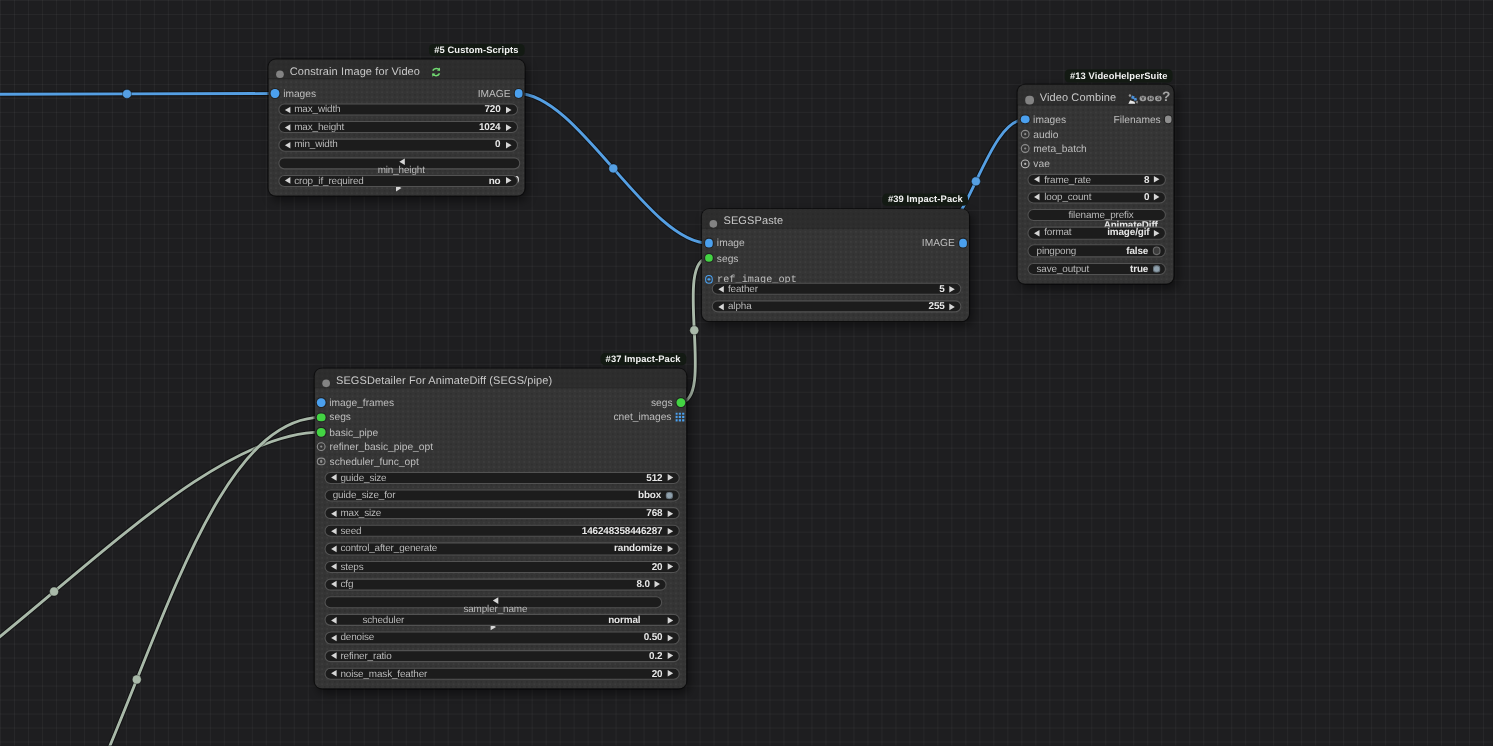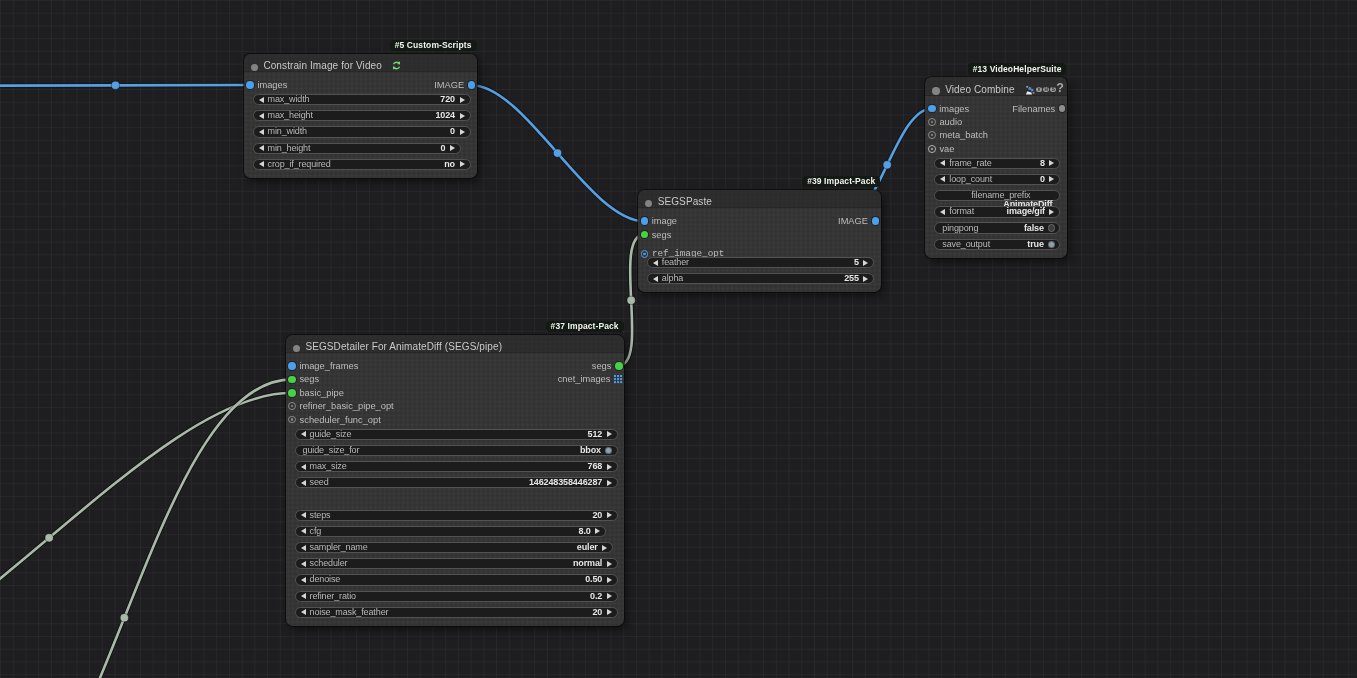--- a/index.html
+++ b/index.html
@@ -137,21 +137,21 @@
         <span class="w-label">max_height</span>
         <span class="w-value">1024</span>
         <span class="arrow-right"></span>
       </div>
       <div class="widget" style="left: 9px; right: 6.5px; top: 72.8px;">
         <span class="arrow-left"></span>
         <span class="w-label">min_width</span>
         <span class="w-value">0</span>
         <span class="arrow-right"></span>
       </div>
-      <div class="widget" style="left: 9px; right: 16px; top: 89px;">
+      <div class="widget" style="left: 9px; right: 4px; top: 89px; flex-direction: column;">
         <span class="arrow-left"></span>
         <span class="w-label">min_height</span>
         <span class="w-value">0</span>
         <span class="arrow-right"></span>
       </div>
       <div class="widget" style="left: 9px; right: 6.5px; top: 105.2px;">
         <span class="arrow-left"></span>
         <span class="w-label">crop_if_required</span>
         <span class="w-value">no</span>
         <span class="arrow-right"></span>
@@ -258,39 +258,45 @@
         <span class="w-label">max_size</span>
         <span class="w-value">768</span>
         <span class="arrow-right"></span>
       </div>
       <div class="widget" style="left: 9px; right: 6.5px; top: 142.6px;">
         <span class="arrow-left"></span>
         <span class="w-label">seed</span>
         <span class="w-value">146248358446287</span>
         <span class="arrow-right"></span>
       </div>
+      <div class="widget" style="left: 9px; right: 6.5px; top: 158.8px;">
+        <span class="arrow-left"></span>
+        <span class="w-label">control_after_generate</span>
+        <span class="w-value">randomize</span>
+        <span class="arrow-right"></span>
+      </div>
       <div class="widget" style="left: 9px; right: 6.5px; top: 175px; text-align: center;">
         <span class="arrow-left"></span>
         <span class="w-label">steps</span>
         <span class="w-value">20</span>
         <span class="arrow-right"></span>
       </div>
       <div class="widget" style="left: 9px; right: 18px; top: 191.2px;">
         <span class="arrow-left"></span>
         <span class="w-label">cfg</span>
         <span class="w-value">8.0</span>
         <span class="arrow-right"></span>
       </div>
-      <div class="widget" style="left: 9px; right: 11px; top: 207.4px;">
+      <div class="widget" style="left: 9px; right: 22px; top: 207.4px; flex-direction: column;">
         <span class="arrow-left"></span>
         <span class="w-label">sampler_name</span>
         <span class="w-value">euler</span>
         <span class="arrow-right"></span>
       </div>
-      <div class="widget" style="left: 9px; right: 6.5px; top: 223.6px;">
+      <div class="widget" style="left: 9px; right: 6.5px; top: 223.6px; gap: 20px;">
         <span class="arrow-left"></span>
         <span class="w-label">scheduler</span>
         <span class="w-value">normal</span>
         <span class="arrow-right"></span>
       </div>
       <div class="widget" style="left: 9px; right: 6.5px; top: 239.8px;">
         <span class="arrow-left"></span>
         <span class="w-label">denoise</span>
         <span class="w-value">0.50</span>
         <span class="arrow-right"></span>

